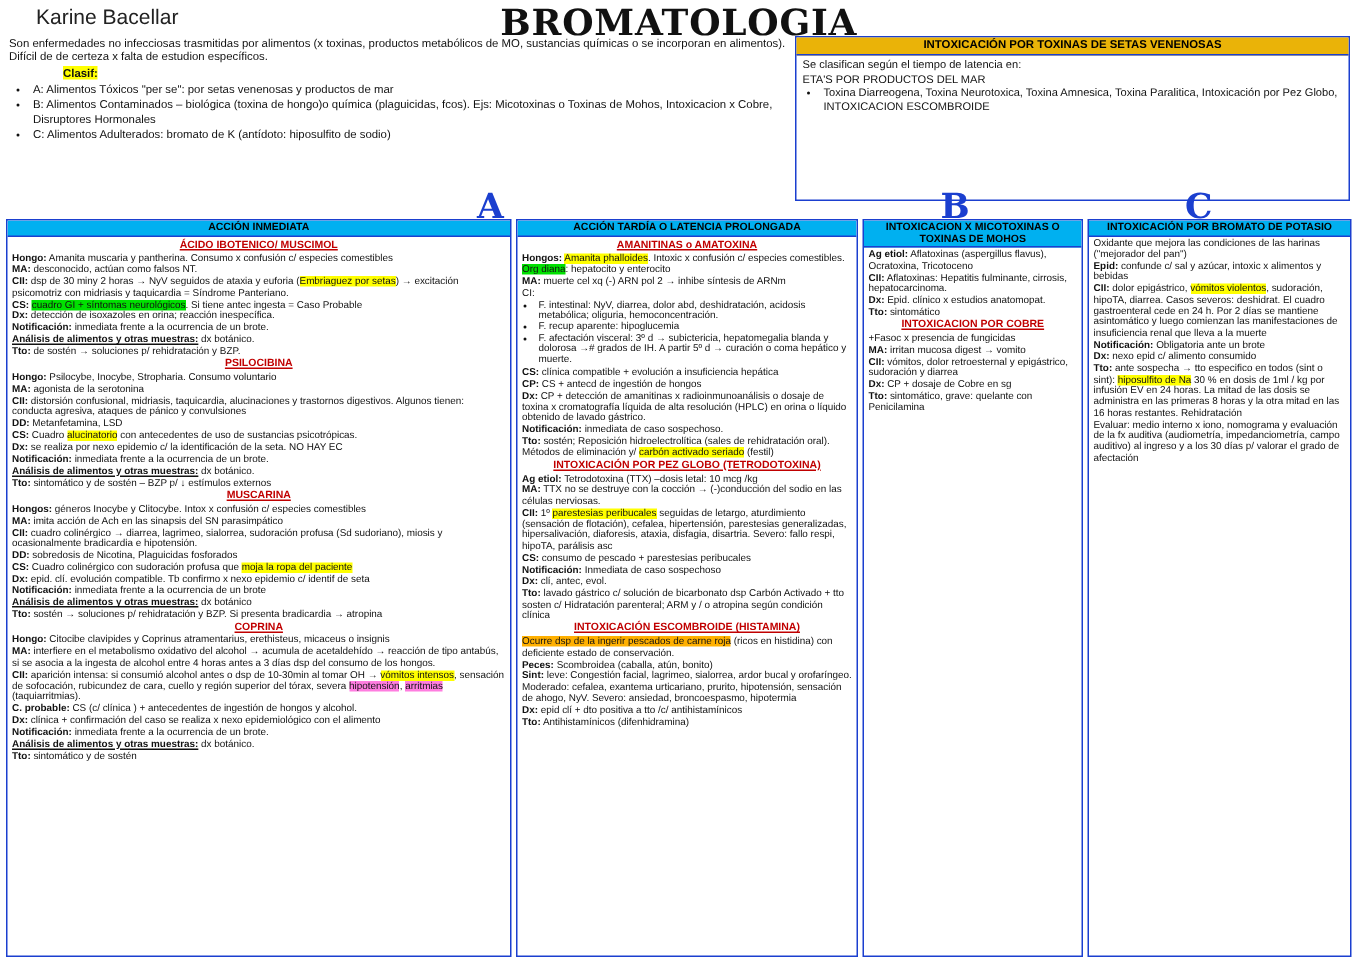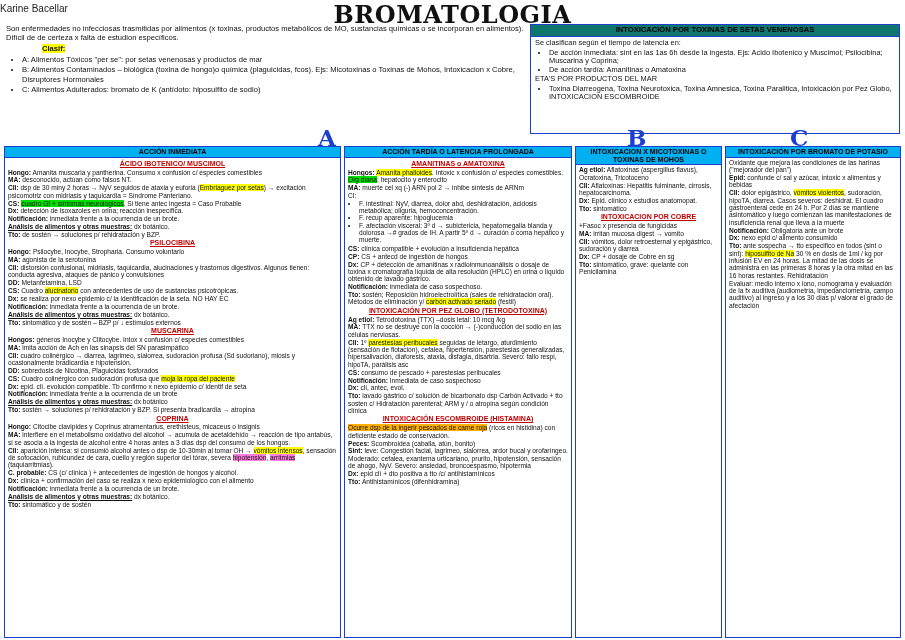--- a/index.html
+++ b/index.html
@@ -7,22 +7,22 @@
     margin: 0; padding: 0;
     width: 905px; height: 640px;
     background: #ffffff;
     font-family: "Liberation Sans", sans-serif;
     color: #111;
     overflow: hidden;
   }
   .page { position: relative; width: 905px; height: 640px; }
 
   .author {
-    position: absolute; left: 0; top: 3px;
-    font-size: 10px; color: #222;
+    position: absolute; left: 24px; top: 3px;
+    font-size: 14px; color: #222;
   }
   .title {
     position: absolute; left: 0; right: 0; top: 0;
     text-align: center;
     font-family: "DejaVu Serif", serif;
     font-size: 24px; font-weight: 700; letter-spacing: .5px;
   }
 
   
   .top-left {
@@ -33,21 +33,21 @@
   .tag-clasif { background: #ffff00; font-weight: 700; margin-left: 36px; }
   .top-left ul { margin: 0; padding-left: 16px; }
   .top-left li { margin-bottom: 1px; }
 
   .top-right {
     position: absolute; left: 530px; top: 24px; width: 370px; height: 110px;
     border: 1px solid #1b3fcf;
     font-size: 7.4px; line-height: 1.18;
   }
   .tr-head {
-    background: #0f766e; color: #000; font-weight: 700;
+    background: #eab308; color: #000; font-weight: 700;
     text-align: center; font-size: 7.6px; padding: 1px 0;
     border-bottom: 1px solid #1b3fcf;
   }
   .tr-body { padding: 2px 4px; }
   .tr-body p { margin: 0 0 1px 0; }
   .tr-body ul { margin: 0; padding-left: 14px; }
 
   
   .big-letter {
     position: absolute;
@@ -107,24 +107,20 @@
       <li>A: Alimentos Tóxicos "per se": por setas venenosas y productos de mar</li>
       <li>B: Alimentos Contaminados – biológica (toxina de hongo)o química (plaguicidas, fcos). Ejs: Micotoxinas o Toxinas de Mohos, Intoxicacion x Cobre, Disruptores Hormonales</li>
       <li>C: Alimentos Adulterados: bromato de K (antídoto: hiposulfito de sodio)</li>
     </ul>
   </div>
 
   <div class="top-right">
     <div class="tr-head">INTOXICACIÓN POR TOXINAS DE SETAS VENENOSAS</div>
     <div class="tr-body">
       <p>Se clasifican según el tiempo de latencia en:</p>
-      <ul>
-        <li>De acción inmediata: sint en las 1as 6h desde la ingesta. Ejs: Acido Ibotenico y Muscimol; Psilocibina; Muscarina y Coprina;</li>
-        <li>De acción tardía: Amanitinas o Amatoxina</li>
-      </ul>
       <p>ETA'S POR PRODUCTOS DEL MAR</p>
       <ul>
         <li>Toxina Diarreogena, Toxina Neurotoxica, Toxina Amnesica, Toxina Paralitica, Intoxicación por Pez Globo, INTOXICACION ESCOMBROIDE</li>
       </ul>
     </div>
   </div>
 
   <div class="big-letter letter-a">A</div>
   <div class="big-letter letter-b">B</div>
   <div class="big-letter letter-c">C</div>

